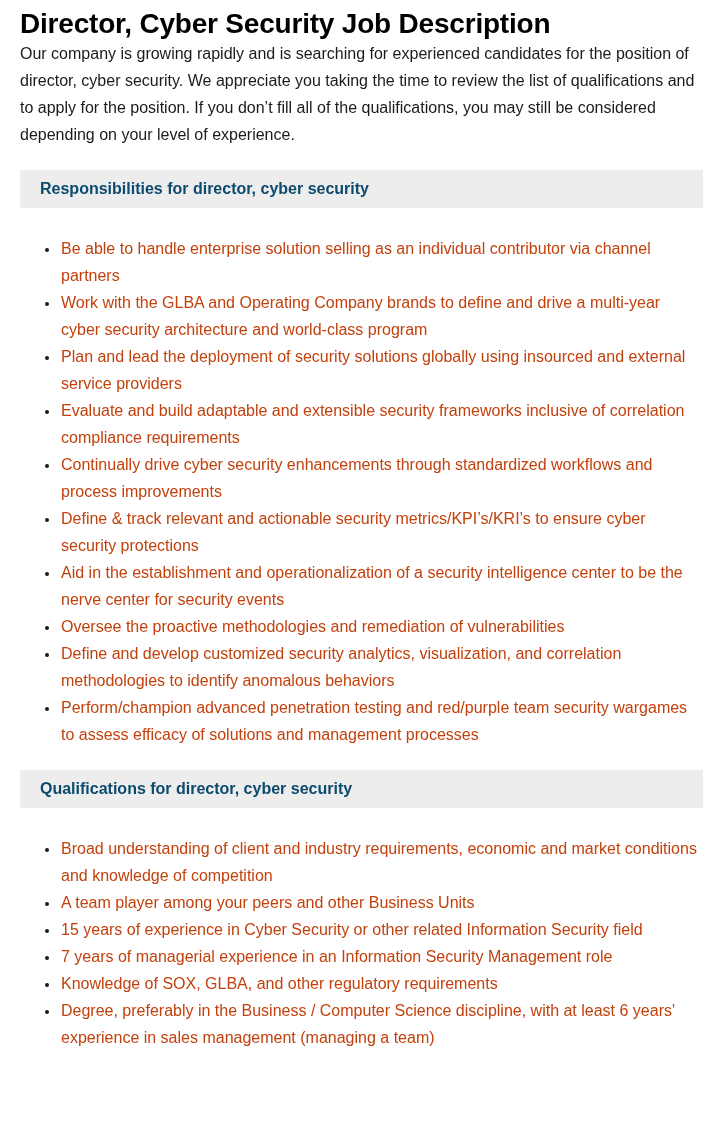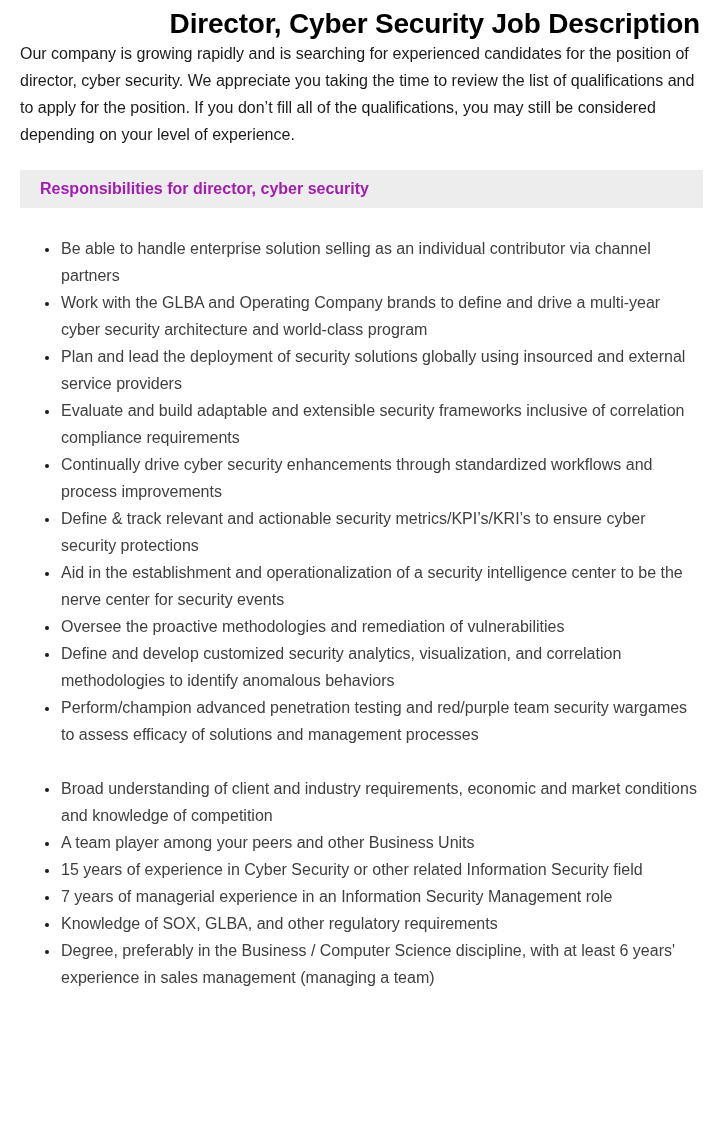--- a/index.html
+++ b/index.html
@@ -9,50 +9,50 @@
     min-height: 1138px;
     margin: 0 auto;
     font-family: "Liberation Sans", "DejaVu Sans", sans-serif;
     color: #161616;
     -webkit-font-smoothing: antialiased;
   }
   .page {
     padding: 0 20px 24px 20px;
   }
   h1.title {
-    text-align: right;
+    text-align: left;
     font-size: 28px;
     font-weight: 700;
     letter-spacing: -0.2px;
     padding-top: 8px;
     color: #000000;
   }
   p.intro {
     font-size: 16px;
     line-height: 27px;
     color: #1b1b1b;
   }
   .section-header {
     margin: 22px -3px 0 0;
     background: #ededed;
     padding: 10px 20px;
     font-size: 16px;
     font-weight: 700;
     line-height: 18px;
-    color: #a21caf;
+    color: #0c4a6e;
   }
   ul.bullet-list {
     margin-top: 27px;
     padding-left: 40px;
     list-style-type: disc;
   }
   ul.bullet-list li {
     font-size: 16px;
     line-height: 27px;
-    color: #404040;
+    color: #c2410c;
     padding-left: 1px;
   }
   ul.bullet-list li::marker {
     color: #1b1b1b;
     font-size: 14px;
   }
 </style>
 </head>
 <body>
 
@@ -72,20 +72,23 @@
     <li>Plan and lead the deployment of security solutions globally using insourced and external service providers</li>
     <li>Evaluate and build adaptable and extensible security frameworks inclusive of correlation compliance requirements</li>
     <li>Continually drive cyber security enhancements through standardized workflows and process improvements</li>
     <li>Define &amp; track relevant and actionable security metrics/KPI’s/KRI’s to ensure cyber security protections</li>
     <li>Aid in the establishment and operationalization of a security intelligence center to be the nerve center for security events</li>
     <li>Oversee the proactive methodologies and remediation of vulnerabilities</li>
     <li>Define and develop customized security analytics, visualization, and correlation methodologies to identify anomalous behaviors</li>
     <li>Perform/champion advanced penetration testing and red/purple team security wargames to assess efficacy of solutions and management processes</li>
   </ul>
 
+  <div class="section-header">
+    <span>Qualifications for director, cyber security</span>
+  </div>
 
   <ul class="bullet-list">
     <li>Broad understanding of client and industry requirements, economic and market conditions and knowledge of competition</li>
     <li>A team player among your peers and other Business Units</li>
     <li>15 years of experience in Cyber Security or other related Information Security field</li>
     <li>7 years of managerial experience in an Information Security Management role</li>
     <li>Knowledge of SOX, GLBA, and other regulatory requirements</li>
     <li>Degree, preferably in the Business / Computer Science discipline, with at least 6 years' experience in sales management (managing a team)</li>
   </ul>
 

